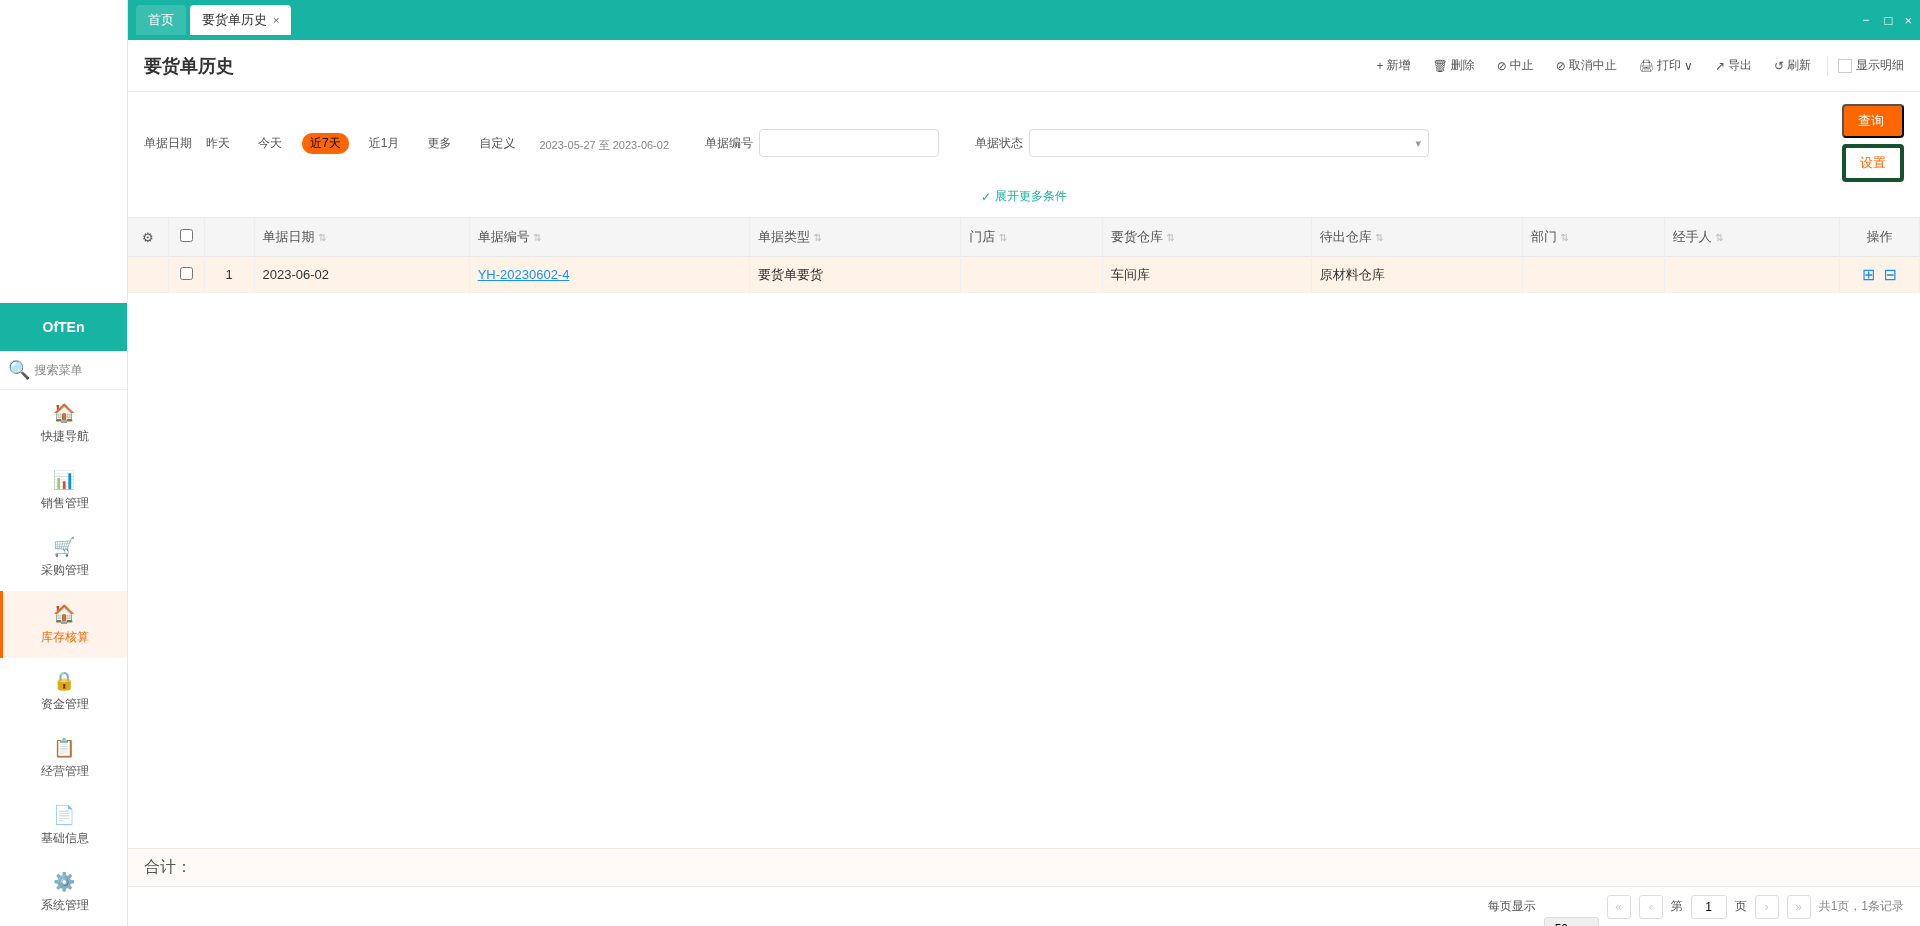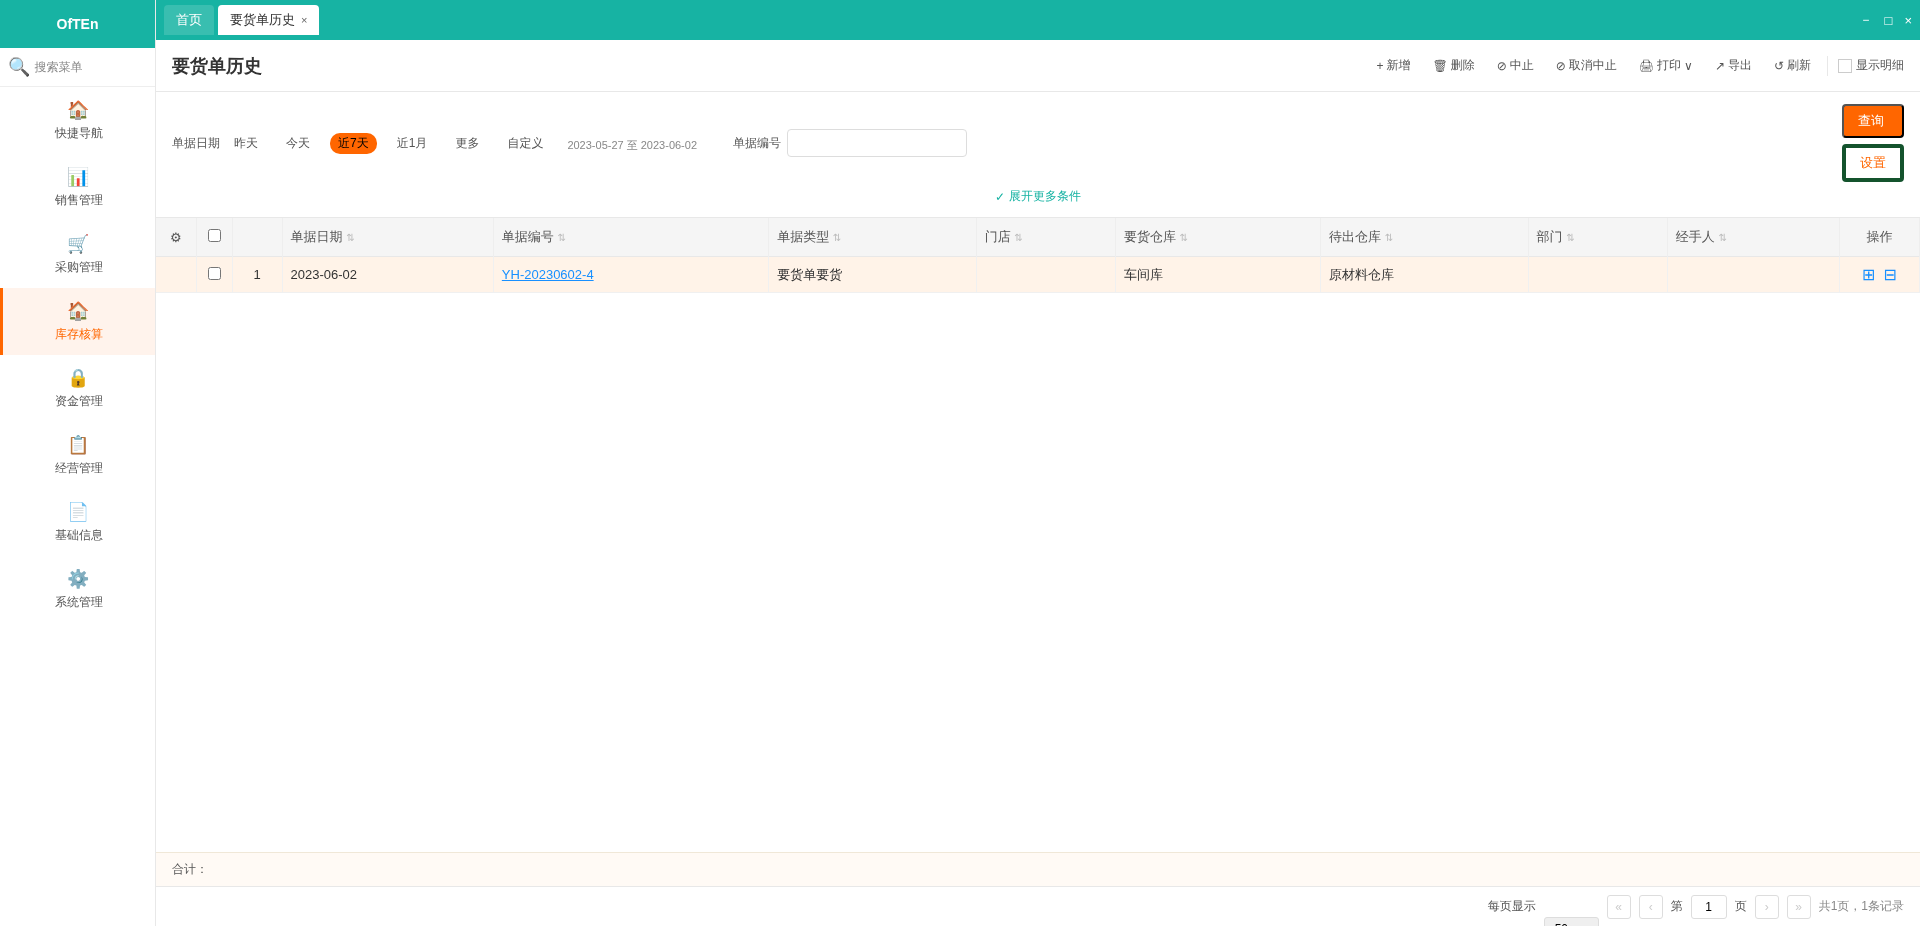--- a/index.html
+++ b/index.html
@@ -1,25 +1,26 @@
 <!DOCTYPE html>
 <html><head>
   <meta charset="utf-8">
   <style>
     * { margin: 0; padding: 0; box-sizing: border-box; }
     body { font-family: 'Microsoft YaHei', Arial, sans-serif; font-size: 13px; background: #f5f5f5; width: 1920px; height: 926px; overflow: hidden; display: flex; }
 
     
     .sidebar {
-      width: 156px;
+      width: 128px;
       background: #fff;
       border-right: 1px solid #e8e8e8;
       display: flex;
       flex-direction: column;
       flex-shrink: 0;
+      justify-content: flex-end;
     }
     .sidebar-logo {
       height: 48px;
       background: #17b3a3;
       display: flex;
       align-items: center;
       justify-content: center;
       color: white;
       font-size: 14px;
       font-weight: bold;
@@ -219,21 +220,21 @@
     .row-action-btn { color: #1890ff; cursor: pointer; font-size: 16px; }
     .settings-col { width: 40px; text-align: center; }
     .num-col { width: 50px; text-align: center; }
     .checkbox-col { width: 36px; text-align: center; }
 
     
     .table-footer {
       background: #fffaf5;
       border-top: 1px solid #f0e8d8;
       padding: 8px 16px;
-      font-size: 12px;
+      font-size: 16px;
       color: #555;
       flex-shrink: 0;
     }
 
     
     .pagination {
       background: #fff;
       border-top: 1px solid #e8e8e8;
       height: 40px;
       display: flex;
@@ -397,20 +398,28 @@
       </div>
       <div style="display:flex;flex-direction:column;margin-top:2px;">
         <div class="date-range">2023-05-27 至 2023-06-02</div>
       </div>
 
       <div class="filter-item" style="margin-left: 20px;">
         <span class="filter-label">单据编号</span>
         <input class="filter-input" type="text" placeholder="" style="">
       </div>
 
+      <div class="filter-item" style="margin-left: 20px; flex: 1;">
+        <span class="filter-label">单据状态</span>
+        <div class="select-wrapper" style="flex:1; max-width:400px;">
+          <select class="filter-select" style="width:100%;">
+            <option value=""></option>
+          </select>
+        </div>
+      </div>
 
       <div class="query-buttons">
         <button class="action-btn primary">查询</button>
         <button class="action-btn setting">设置</button>
       </div>
     </div>
 
     <div class="expand-more">
       <span>✓</span>
       <span>展开更多条件</span>

